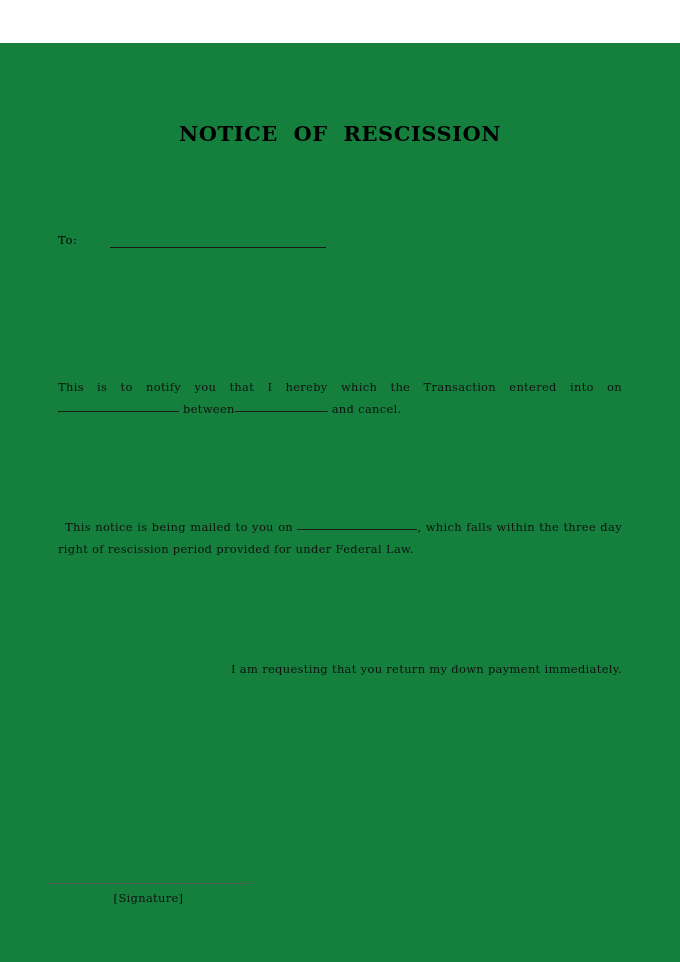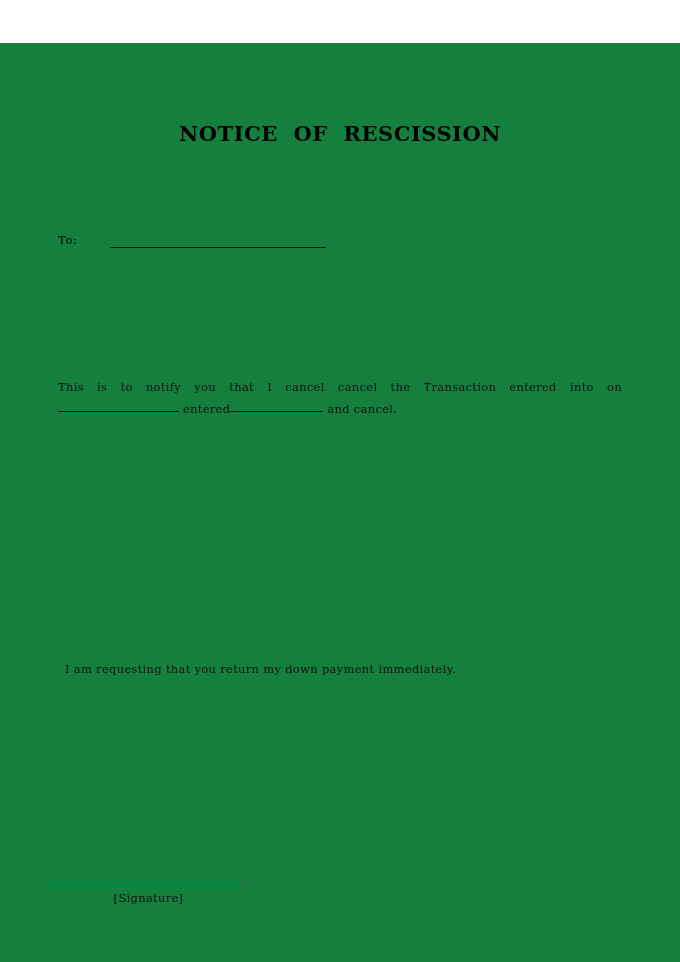--- a/index.html
+++ b/index.html
@@ -70,21 +70,21 @@
     line-height: 22px;
     color: #111111;
     text-align: justify;
     text-justify: inter-word;
     letter-spacing: 0.3px;
   }
   .para-1 { top: 333px; }
   .para-2 { top: 473px; }
   .para-3 {
     top: 615px;
-    text-align: left;
+    text-align: right;
   }
   .para .indent-sp {
     display: inline-block;
     width: 7px;
   }
 
   
   .blank {
     display: inline-block;
     border-bottom: 1.1px solid #1a1a1a;
@@ -146,28 +146,35 @@
 <div class="page">
 
   <div class="doc-title">NOTICE OF RESCISSION</div>
 
   <div class="to-row">
     <span class="to-label">To:</span>
     <span class="to-blank"></span>
   </div>
 
   <div class="para para-1">
-    <span class="p1-line1">This is to notify you that I cancel cancel the Transaction entered into on</span>
+    <span class="p1-line1">This is to notify you that I hereby which the Transaction entered into on</span>
     <span class="p1-line2">
       <span class="blank blank-wide"></span>
-      <span>entered</span><span class="blank blank-mid"></span>
+      <span>between</span><span class="blank blank-mid"></span>
       <span>and cancel.</span>
     </span>
   </div>
 
+  <div class="para para-2">
+    <span class="p2-line1">
+      <span class="indent-sp"></span><span>This notice is being mailed to you on</span>
+      <span class="blank blank-date"></span><span>, which falls within the three day</span>
+    </span>
+    <span class="p2-line2">right of rescission period provided for under Federal Law.</span>
+  </div>
 
   <div class="para para-3">
     <span class="indent-sp"></span><span>I am requesting that you return my down payment immediately.</span>
   </div>
 
   <div class="sig-block">
     <div class="sig-line"></div>
     <div class="sig-label">[Signature]</div>
   </div>
 

